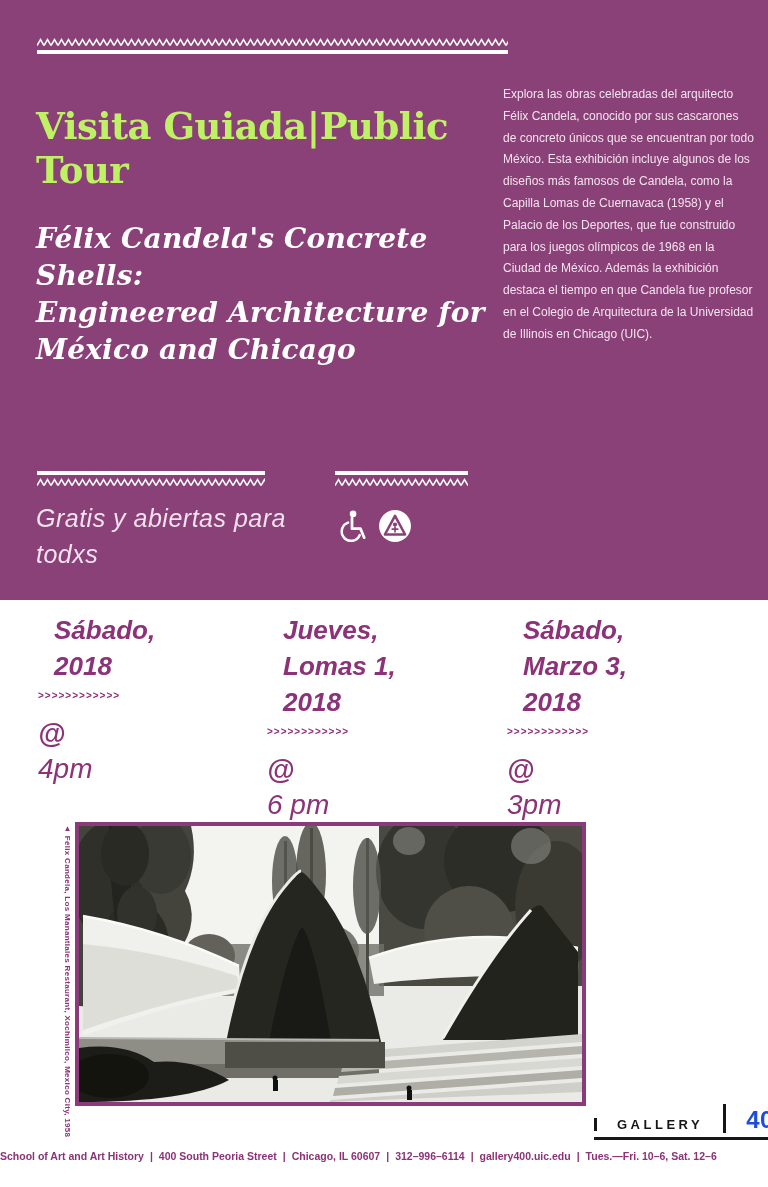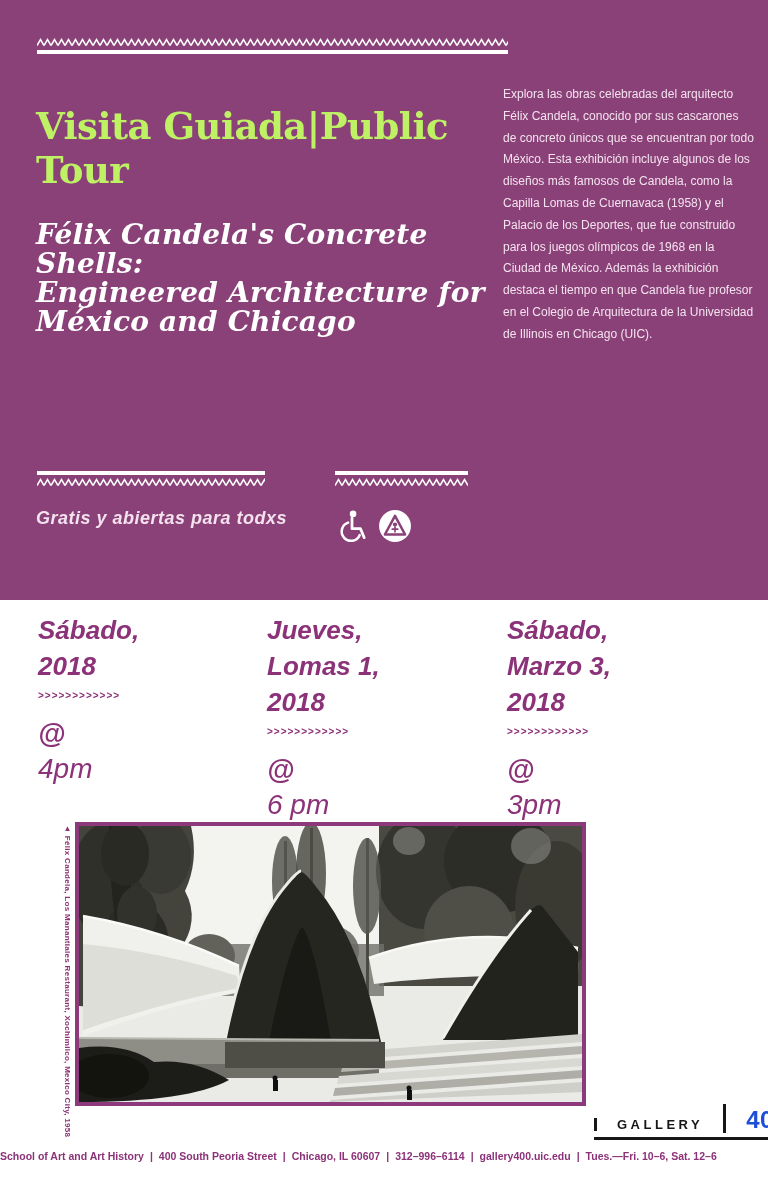--- a/index.html
+++ b/index.html
@@ -9,36 +9,36 @@
   
   .hero{position:absolute;left:0;top:0;width:768px;height:600px;background:#8a4178;}
   .deco-top{position:absolute;left:37px;top:38px;width:471px;}
   .deco-top svg{display:block;}
   .deco-top .bar{height:4px;background:#ffffff;margin-top:3px;}
   .tour-title{position:absolute;left:36px;top:104px;width:470px;color:#bef264;
         font-family:"DejaVu Serif","Liberation Serif",serif;font-weight:700;
         font-size:37px;letter-spacing:-0.5px;line-height:44px;}
   .exh-title{position:absolute;left:36px;top:220px;width:470px;color:#ffffff;
         font-family:"DejaVu Serif","Liberation Serif",serif;font-weight:700;font-style:italic;
-        font-size:28px;line-height:29px;letter-spacing:0.2px;}
+        font-size:28px;line-height:37px;letter-spacing:0.2px;}
   .desc{position:absolute;left:503px;top:84px;width:252px;color:#f4e2ef;
         font-size:12px;line-height:21.8px;font-weight:500;}
   .deco-mid{position:absolute;top:471px;}
   .deco-mid .bar{height:4px;background:#ffffff;}
   .deco-mid svg{display:block;margin-top:3px;}
   .deco-mid-1{left:37px;width:228px;}
   .deco-mid-2{left:335px;width:133px;}
   .free-label{position:absolute;left:36px;top:500px;width:300px;color:#f4e2ef;
-        font-style:italic;font-weight:700;font-size:18px;line-height:36px;letter-spacing:0.5px;}
+        font-style:italic;font-weight:400;font-size:25px;line-height:36px;letter-spacing:0.5px;}
   .access-icons{position:absolute;left:335px;top:508px;display:flex;gap:9px;align-items:center;}
   .access-icons svg{display:block;}
 
   
   .session{position:absolute;top:612px;width:215px;color:#8c3278;}
-  .session .date-line{font-style:italic;font-weight:700;font-size:26px;line-height:36px;}
+  .session .date-line{font-style:italic;font-weight:700;font-size:26px;line-height:36px;margin-left:16px;}
   .session .chev{margin-top:7px;font-size:10px;font-weight:700;letter-spacing:1px;line-height:10px;}
   .session .at{margin-top:16px;font-style:italic;font-weight:700;font-size:28px;line-height:34px;}
   .session .time{font-style:italic;font-weight:400;font-size:28px;line-height:36px;}
   .session-1{left:38px;}
   .session-2{left:267px;}
   .session-3{left:507px;}
 
   
   .photo-caption{position:absolute;left:59px;top:824px;height:282px;width:13px;
         writing-mode:vertical-rl;color:#8c3278;font-size:8px;font-weight:700;

